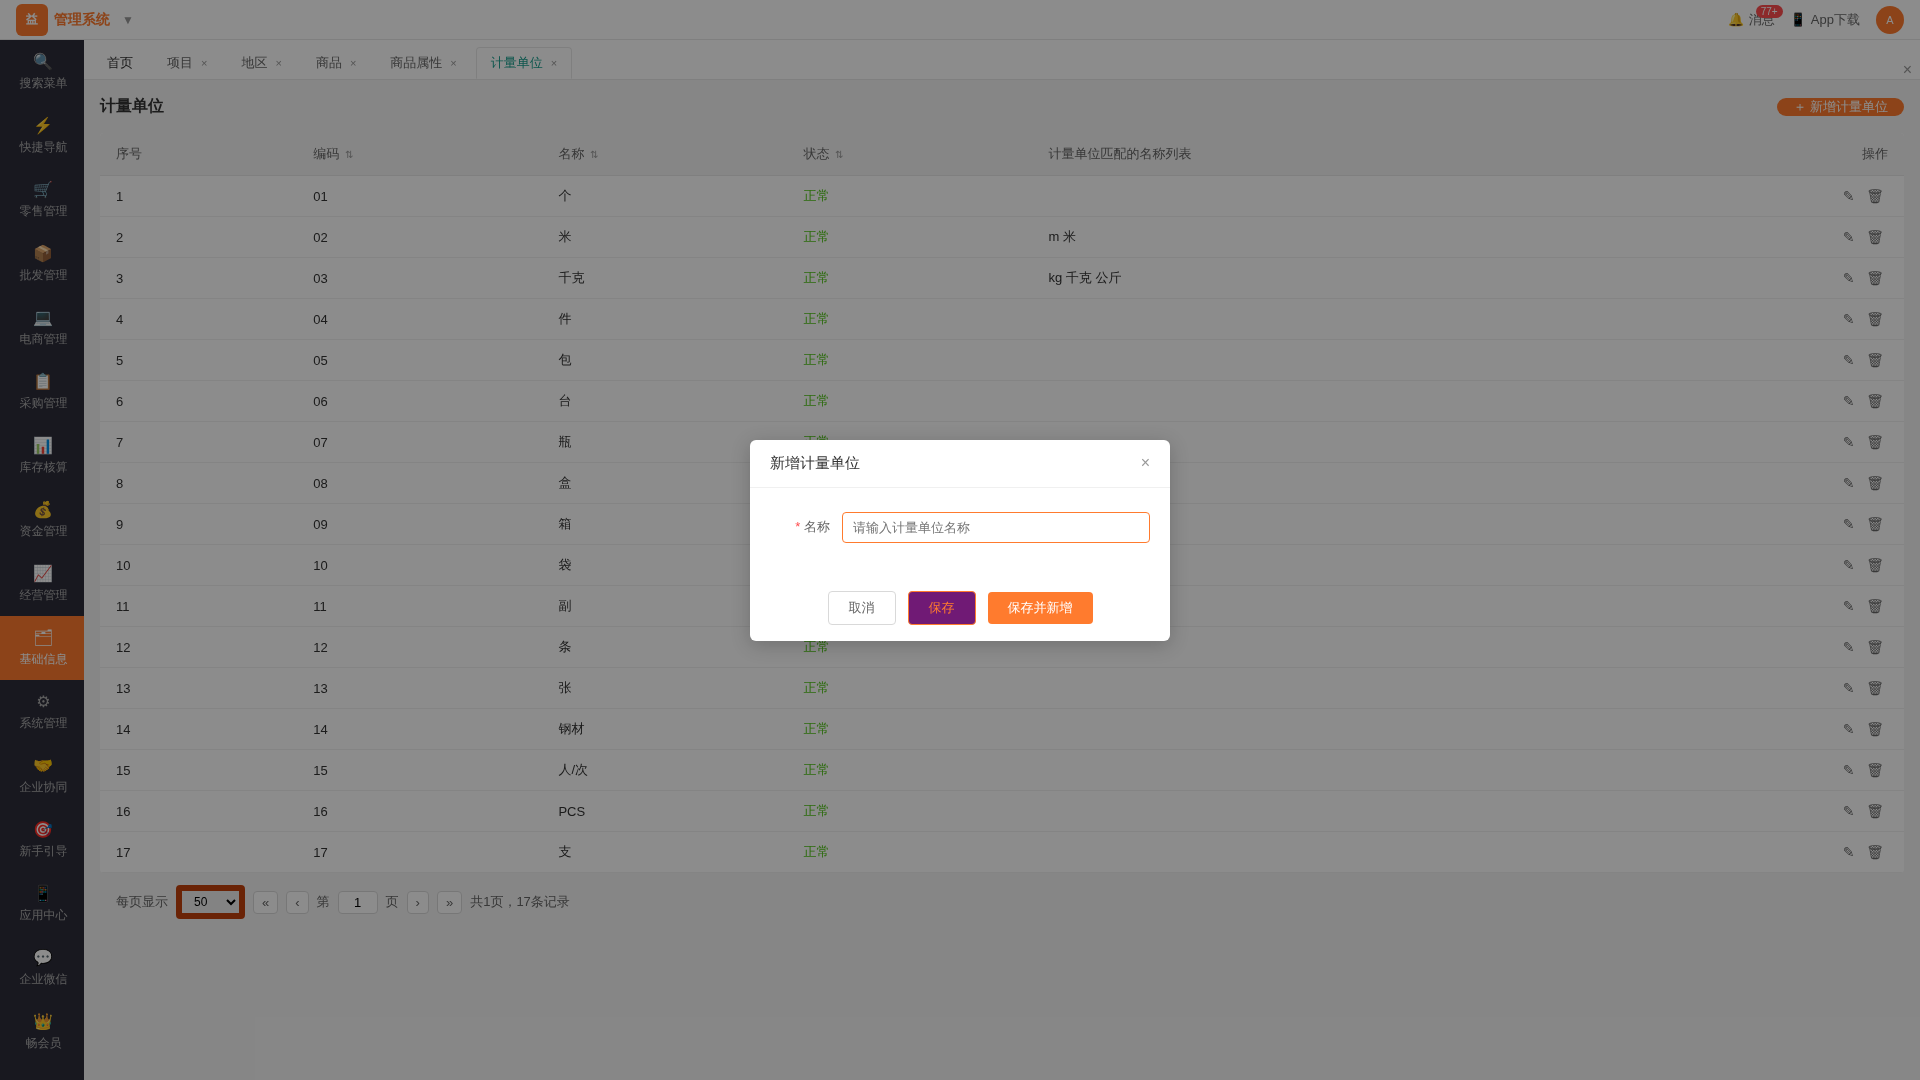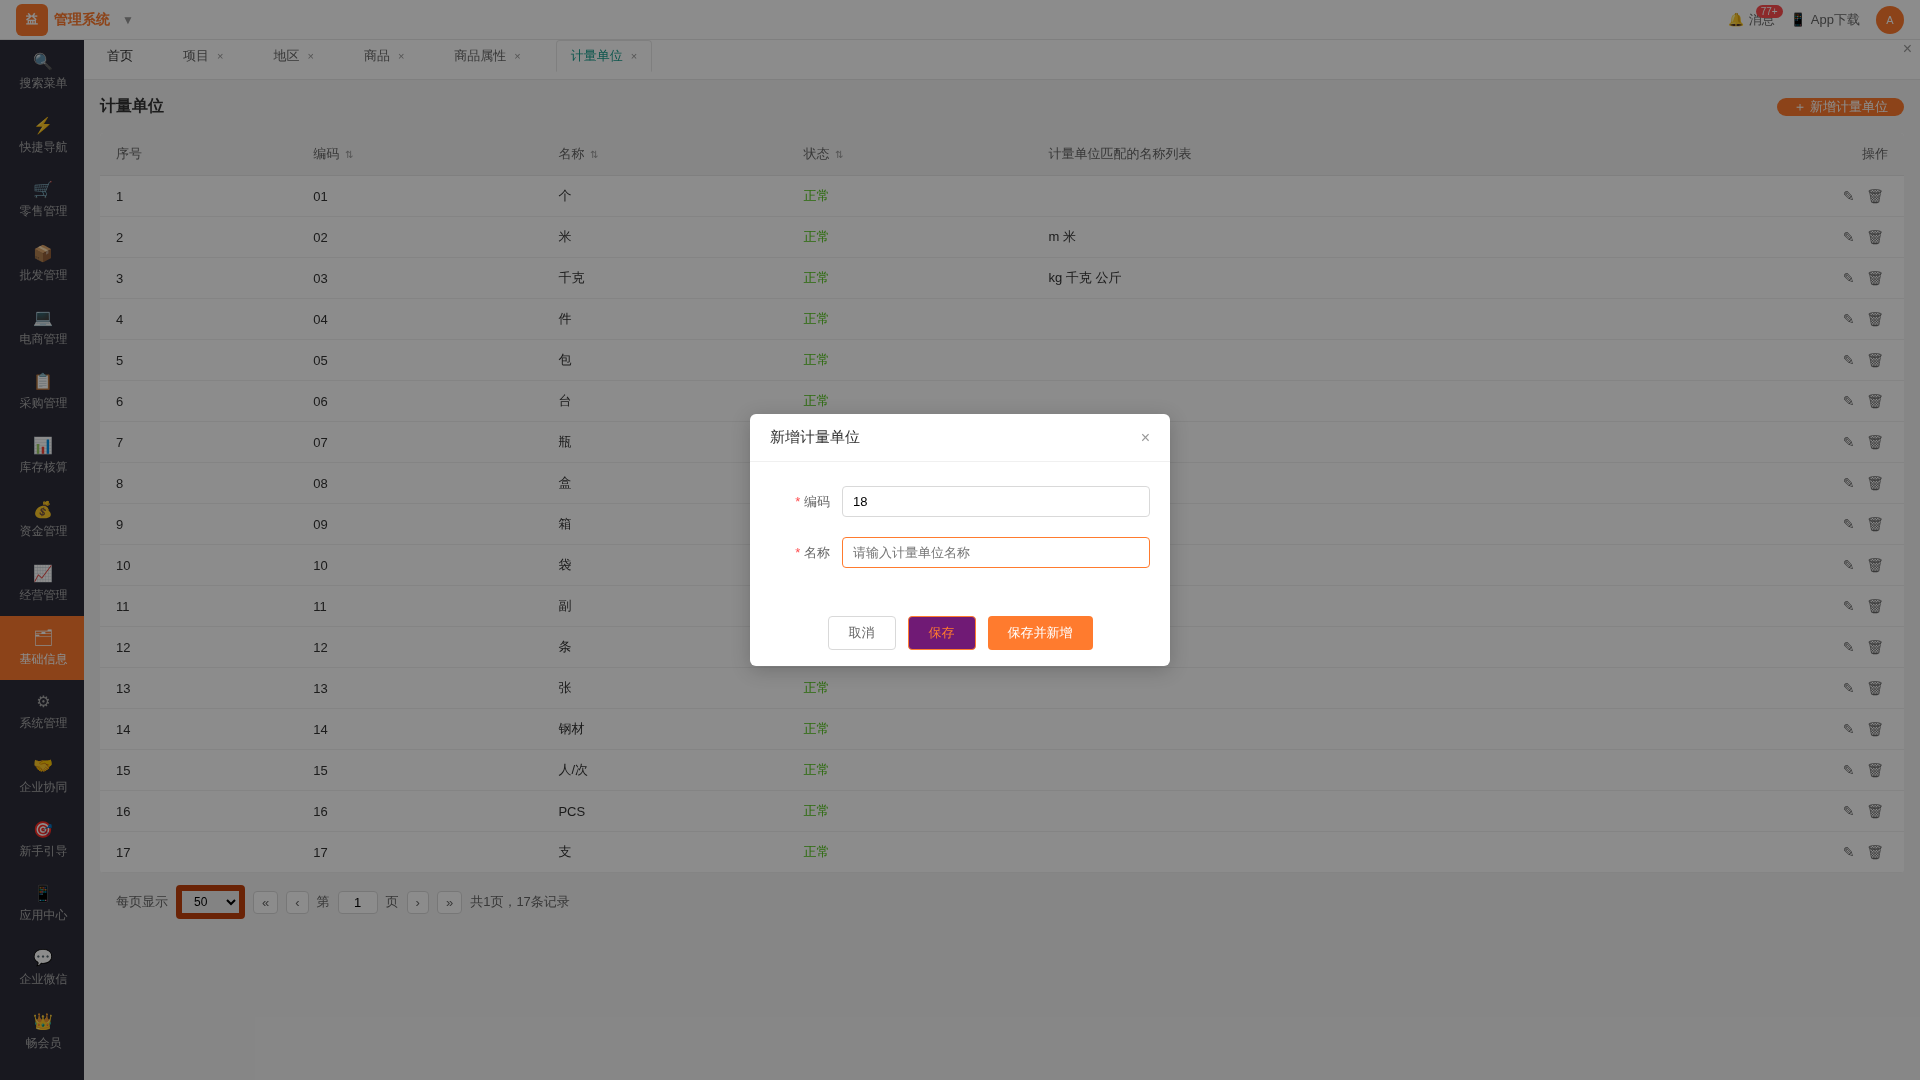--- a/index.html
+++ b/index.html
@@ -55,24 +55,24 @@
     .sidebar-icon { font-size: 16px; }
 
     
     .main-content { flex: 1; display: flex; flex-direction: column; overflow: hidden; }
 
     
     .tab-bar {
       height: 40px;
       background: #fff;
       display: flex;
-      align-items: flex-start;
+      align-items: flex-end;
       padding: 0 8px;
       border-bottom: 1px solid #e8e8e8;
-      gap: 20px;
+      gap: 4px;
       flex-shrink: 0;
     }
     .tab {
       display: flex;
       align-items: center;
       gap: 6px;
       padding: 6px 14px;
       border-radius: 4px 4px 0 0;
       cursor: pointer;
       font-size: 13px;
@@ -207,20 +207,21 @@
       border-radius: 4px;
       font-size: 13px;
       outline: none;
     }
     .form-input.highlighted { border-color: #ff7b2e; }
     .modal-footer {
       padding: 12px 20px 16px;
       display: flex;
       justify-content: center;
       gap: 12px;
+      align-items: center;
     }
     .btn-cancel {
       padding: 7px 20px;
       border: 1px solid #d9d9d9;
       border-radius: 4px;
       background: #fff;
       cursor: pointer;
       font-size: 13px;
       color: #666;
     }
@@ -599,26 +600,20 @@
 
 <div class="modal-overlay">
   <div class="modal">
     <div class="modal-header">
       <span>新增计量单位</span>
       <button class="modal-close">×</button>
     </div>
     <div class="modal-body">
       <div class="form-row">
         <label class="form-label">
-          <span style="color:#ff4d4f;">*</span> 编码
-        </label>
-        <input type="text" class="form-input" value="18" style="">
-      </div>
-      <div class="form-row">
-        <label class="form-label">
           <span style="color:#ff4d4f;">*</span> 名称
         </label>
         <input type="text" class="form-input highlighted" placeholder="请输入计量单位名称" style="">
       </div>
     </div>
     <div class="modal-footer">
       <button class="btn-cancel">取消</button>
       <button class="btn-save">保存</button>
       <button class="btn-save-new">保存并新增</button>
     </div>

